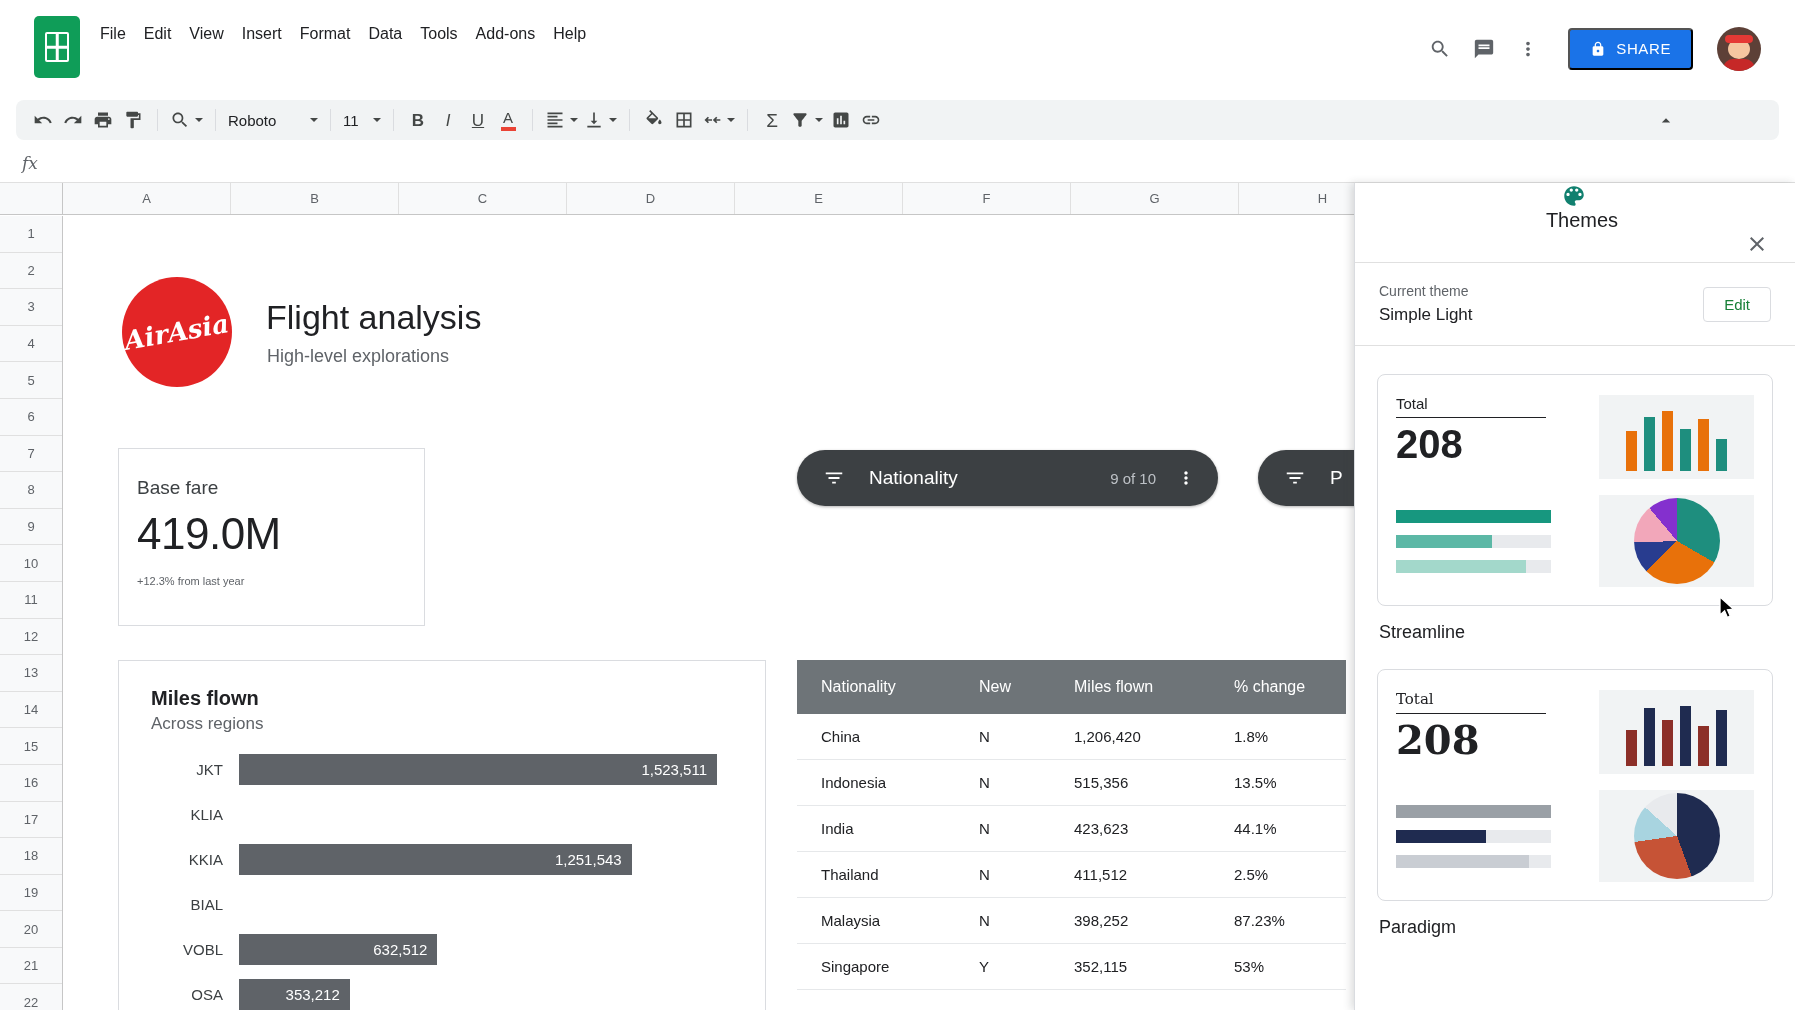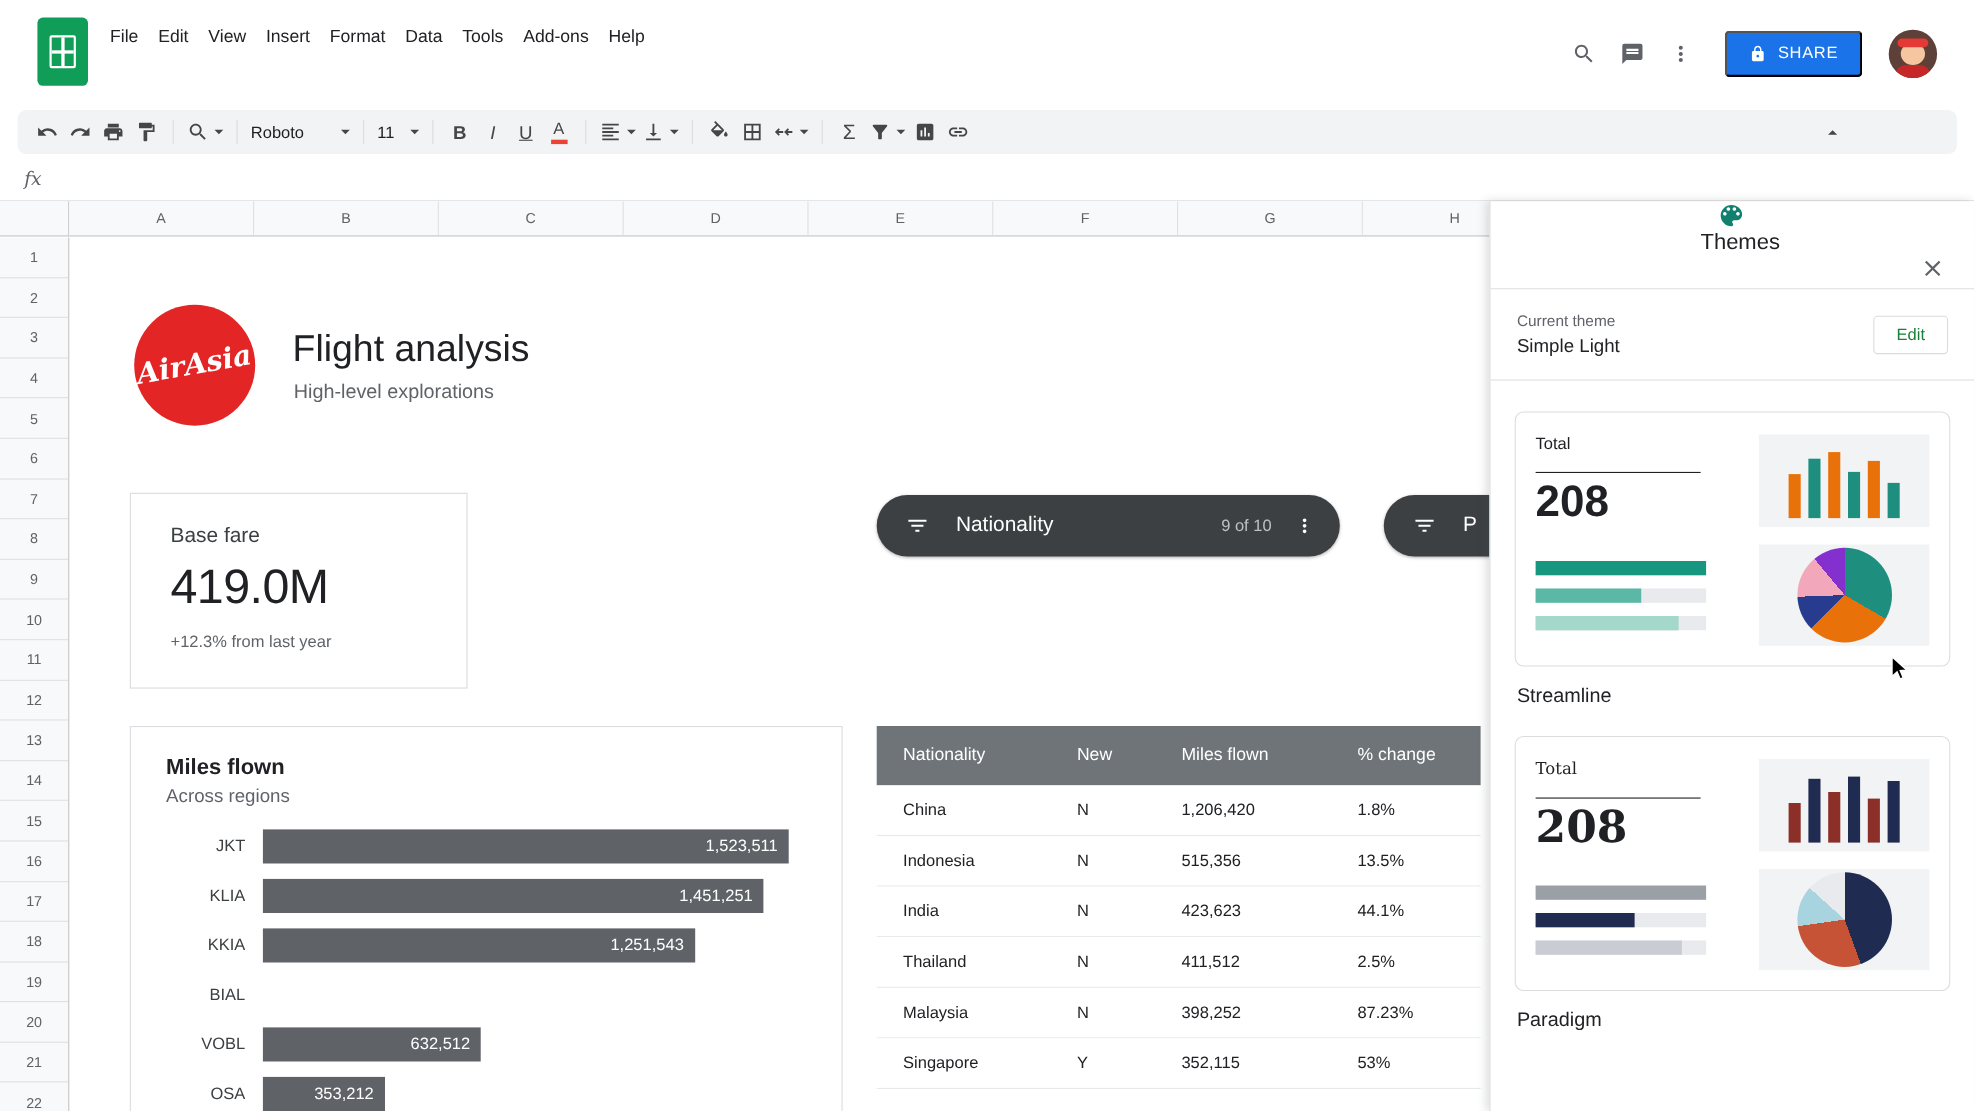--- a/index.html
+++ b/index.html
@@ -52,24 +52,24 @@
   .col-h { width:168px; flex:none; border-right:1px solid #e0e0e0; display:flex; align-items:center; justify-content:center; font-size:13px; color:#5f6368; }
   .row-headers { position:absolute; left:0; top:33px; bottom:0; width:63px; background:#f8f9fa; border-right:1px solid #c6c6c6; overflow:hidden; }
   .row-h { height:36.6px; border-bottom:1px solid #e0e0e0; display:flex; align-items:center; justify-content:center; font-size:13px; color:#5f6368; }
   .cells { position:absolute; left:64px; top:33px; right:0; bottom:0; background:#fff; overflow:hidden; }
 
   
   .logo-circle { position:absolute; left:58px; top:61px; width:110px; height:110px; border-radius:50%; background:#e32526; display:flex; align-items:center; justify-content:center; }
   .logo-text { color:#fff; font-family:"DejaVu Serif", serif; font-style:italic; font-weight:bold; font-size:26px; transform:rotate(-10deg); }
   .dash-title { position:absolute; left:202px; top:82px; font-size:34px; color:#202124; }
   .dash-subtitle { position:absolute; left:203px; top:130px; font-size:18px; color:#5f6368; }
-  .kpi { position:absolute; width:307px; height:178px; border:1px solid #dadce0; background:#fff; padding:28px 36px; }
+  .kpi { position:absolute; width:307px; height:178px; border:1px solid #dadce0; background:#fff; padding:28px 18px; }
   .kpi-label { font-size:19px; color:#3c4043; }
   .kpi-value { font-size:44px; color:#202124; margin-top:10px; letter-spacing:-0.5px; }
-  .kpi-delta { font-size:15px; color:#5f6368; margin-top:16px; }
+  .kpi-delta { font-size:11px; color:#5f6368; margin-top:16px; }
   .chip { position:absolute; height:56px; background:#3c4043; border-radius:28px; display:flex; align-items:center; color:#fff; padding:0 22px 0 26px; box-shadow:0 1px 3px rgba(0,0,0,.3); }
   .chip-label { font-size:19px; font-weight:500; margin-left:24px; }
   .chip-count { margin-left:auto; font-size:15px; color:#bdc1c6; }
   .chip-kebab { margin-left:20px; display:flex; }
 
   .miles-card { position:absolute; left:54px; top:444px; width:648px; height:420px; border:1px solid #dadce0; background:#fff; padding:26px 48px 0 32px; }
   .mc-title { font-size:20px; font-weight:700; color:#202124; }
   .mc-sub { font-size:17px; color:#5f6368; margin-top:4px; }
   .bars { margin-top:20px; }
   .bar-row { display:flex; align-items:center; height:31px; margin-bottom:14px; }
@@ -91,21 +91,21 @@
   .tp-close { margin-left:auto; display:flex; }
   .tp-current { display:flex; align-items:center; padding:20px 24px; border-bottom:1px solid #e0e0e0; }
   .tpc-label { font-size:14px; color:#5f6368; }
   .tpc-name { font-size:17px; color:#202124; margin-top:6px; }
   .edit-btn { margin-left:auto; border:1px solid #dadce0; border-radius:4px; padding:8px 20px; color:#188038; font-size:15px; font-weight:500; background:#fff; }
   .tp-body { padding:28px 22px 0; }
   .theme-card { border:1px solid #dadce0; border-radius:8px; padding:20px 18px 18px; background:#fff; }
   .tc-row { display:flex; justify-content:space-between; align-items:flex-start; }
   .tc-row + .tc-row { margin-top:16px; }
   .tc-total { width:150px; }
-  .tc-total-label { font-size:15px; color:#202124; padding-bottom:17px; border-bottom:1.5px solid #202124; }
+  .tc-total-label { font-size:15px; color:#202124; padding-bottom:5px; border-bottom:1.5px solid #202124; }
   .tc-total-value { font-size:40px; font-weight:700; color:#202124; margin-top:6px; line-height:1; }
   .theme-card.p .tc-total-label, .theme-card.p .tc-total-value { font-family:"DejaVu Serif", serif; }
   .tc-chartbox { width:155px; background:#f1f3f4; display:flex; align-items:flex-end; justify-content:center; }
   .tc-chartbox.bars-box { height:84px; }
   .tc-chartbox.pie-box { height:92px; align-items:center; }
   .mini-bars { display:flex; align-items:flex-end; gap:7px; height:64px; margin-bottom:8px; }
   .mini-bars i { width:11px; display:block; }
   .theme-card.s .mini-bars i:nth-child(odd) { background:#e8710a; }
   .theme-card.s .mini-bars i:nth-child(even) { background:#1e8e7e; }
   .theme-card.p .mini-bars i:nth-child(odd) { background:#8c2f28; }
@@ -376,25 +376,20 @@
             <div class="bar-row">
               <div class="bar-label">JKT</div>
               <div class="bar-track">
                 <div class="bar-fill" style="width: 100%;">
                   <span class="bar-value">1,523,511</span>
                 </div>
               </div>
             </div>
             <div class="bar-row">
               <div class="bar-label">KLIA</div>
-              <div class="bar-track">
-                <div class="bar-fill" style="width: 95.257%;">
-                  <span class="bar-value">1,451,251</span>
-                </div>
-              </div>
             </div>
             <div class="bar-row">
               <div class="bar-label">KKIA</div>
               <div class="bar-track">
                 <div class="bar-fill" style="width: 82.1486%;">
                   <span class="bar-value">1,251,543</span>
                 </div>
               </div>
             </div>
             <div class="bar-row">

